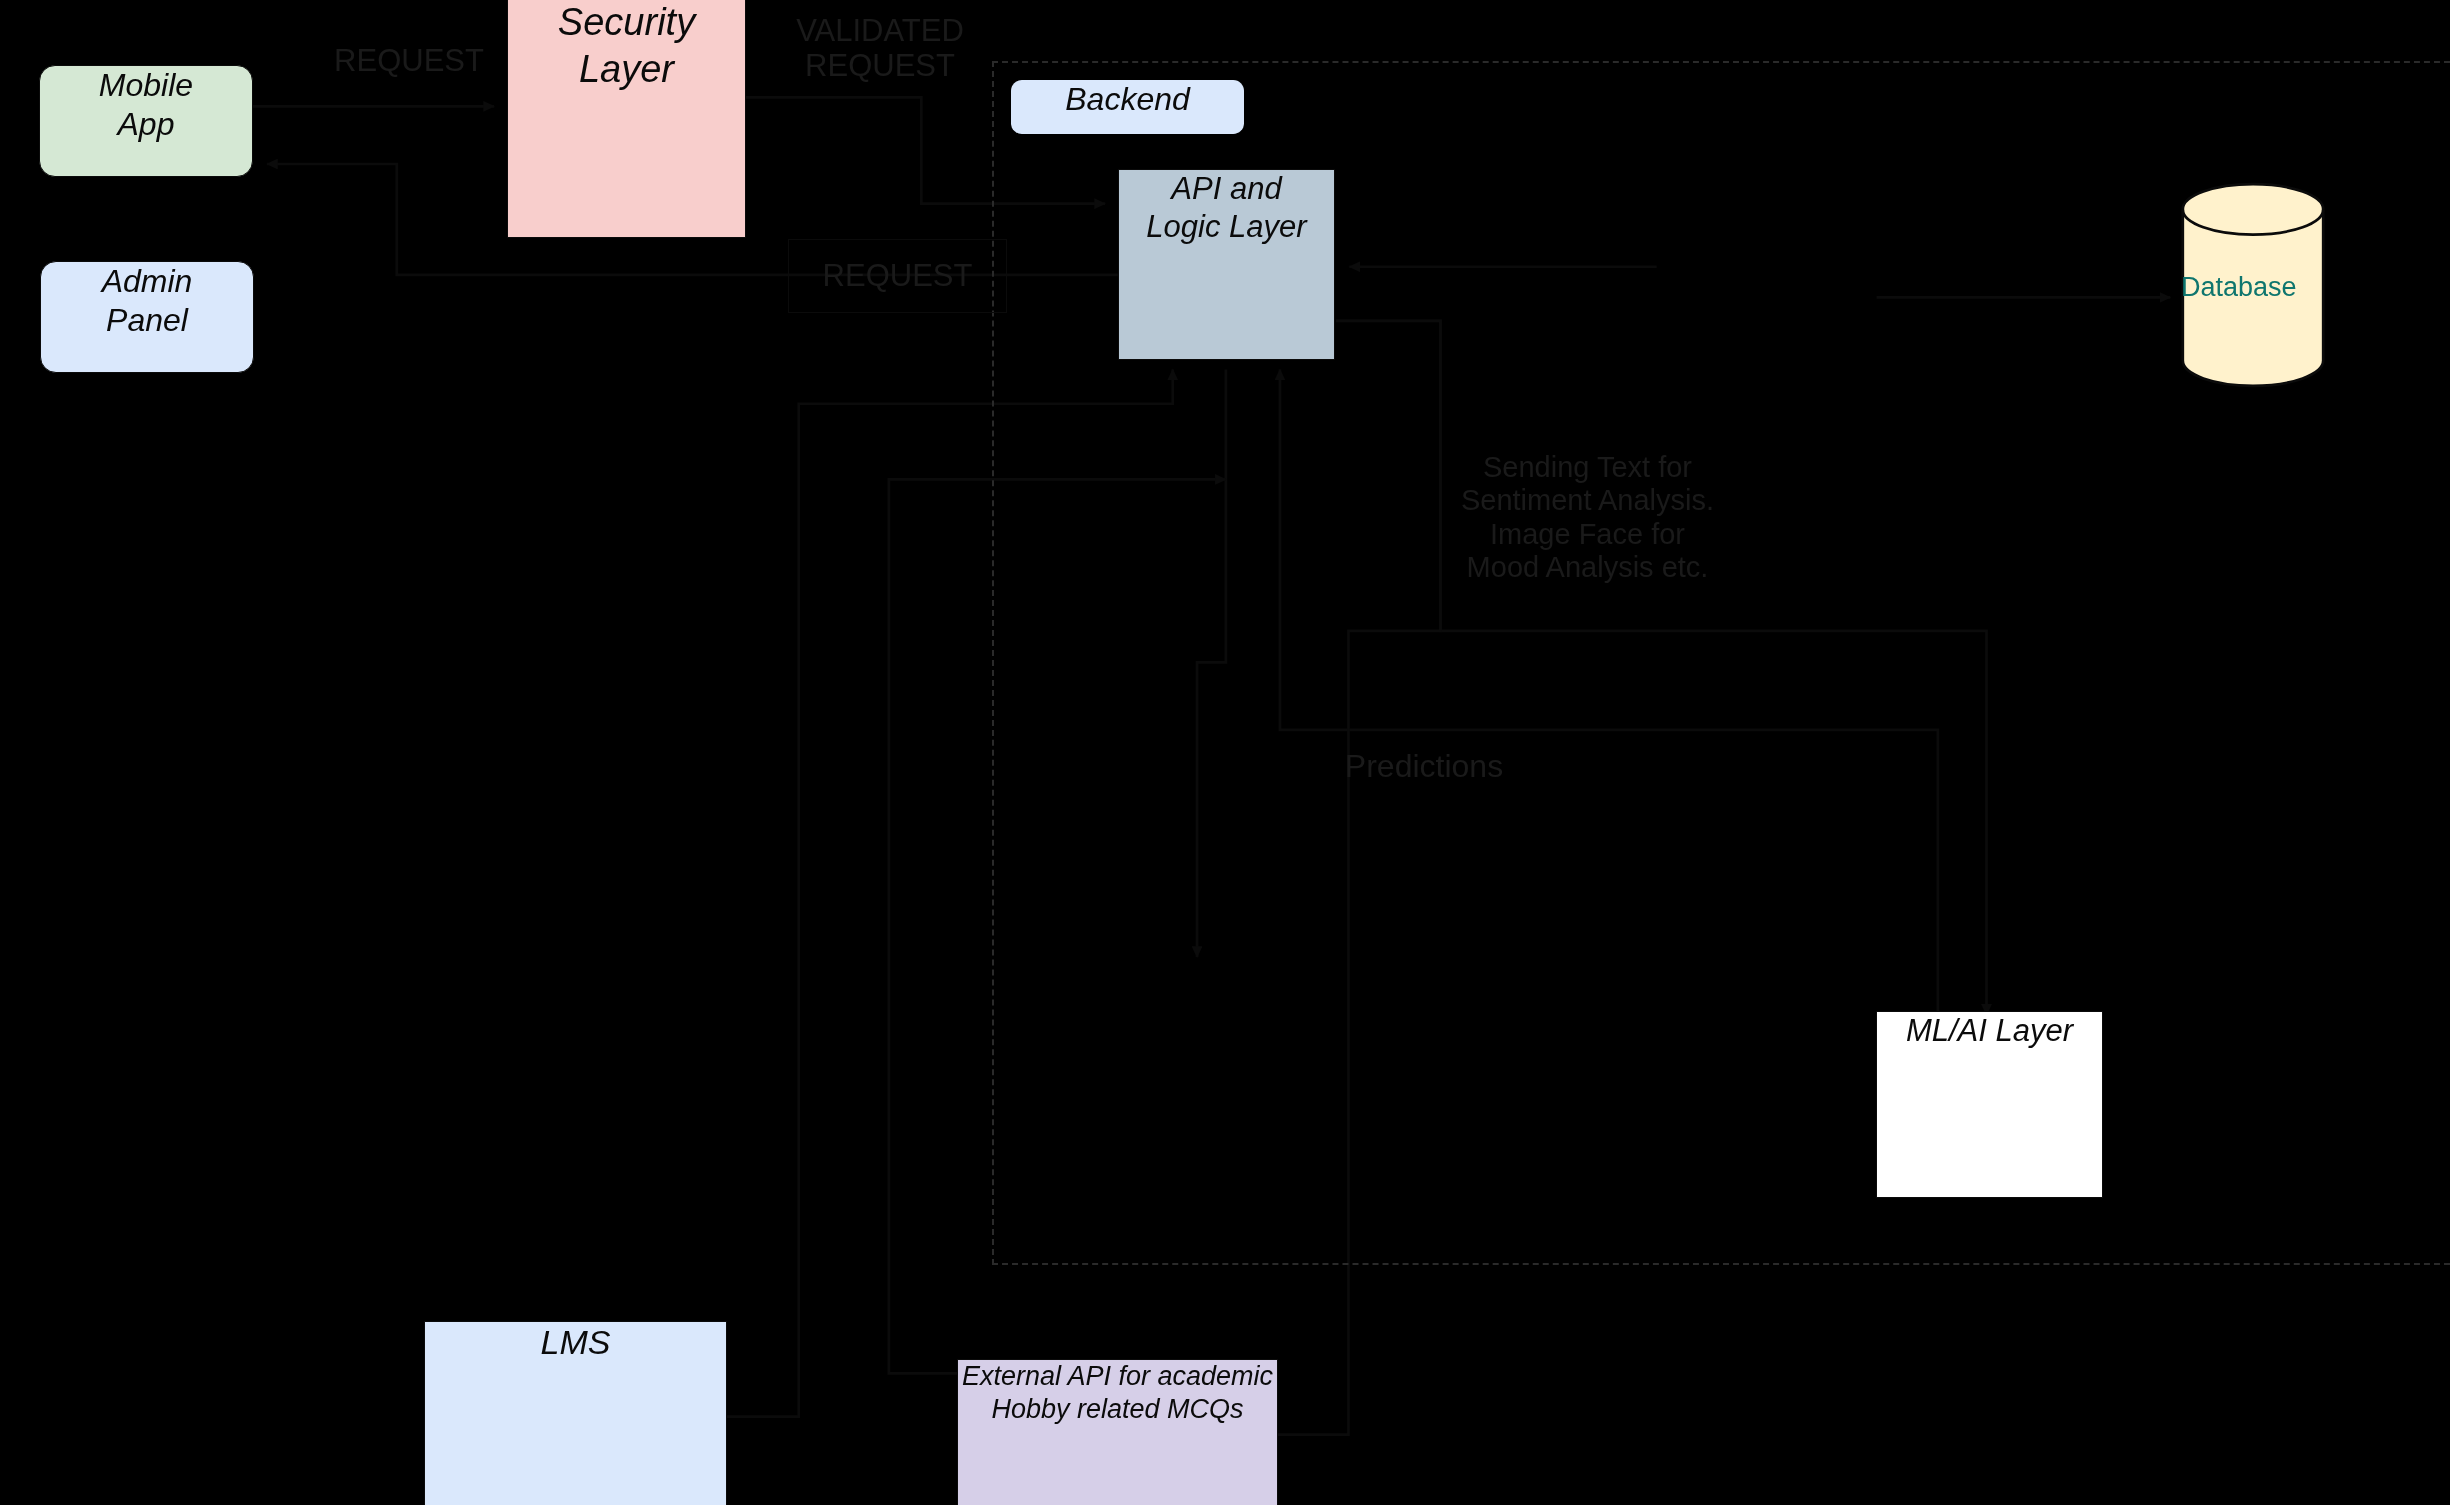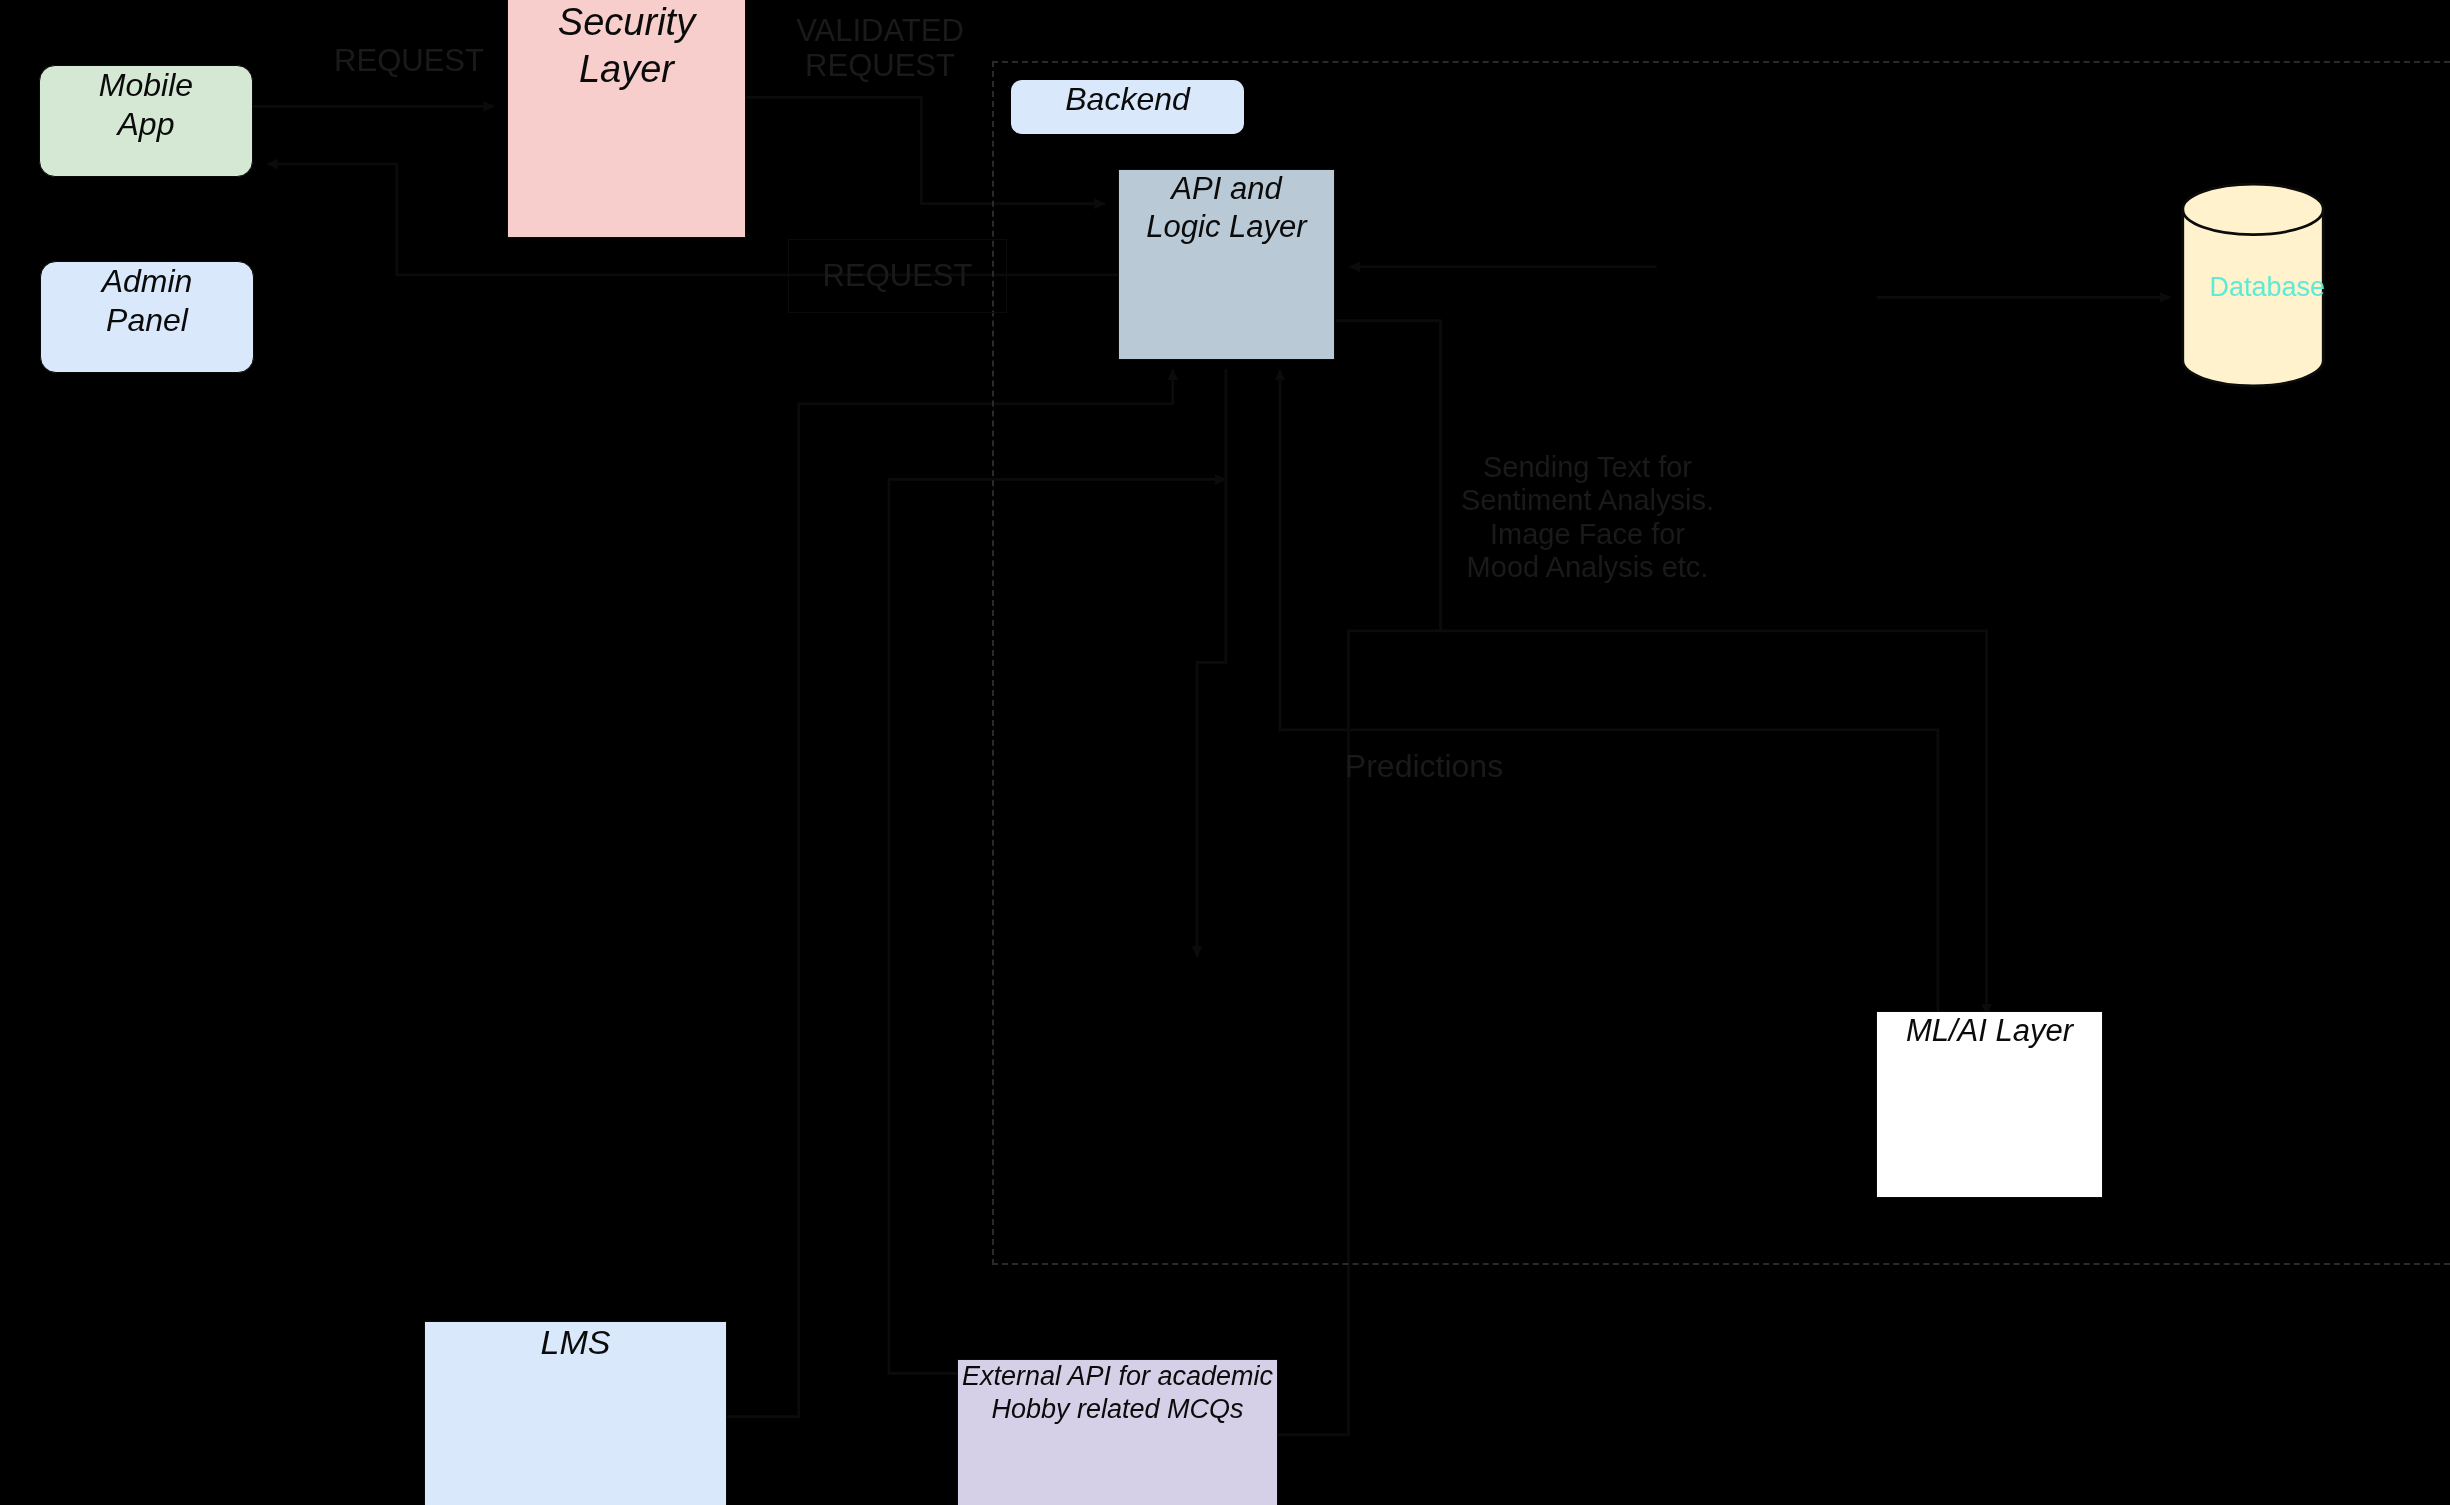--- a/index.html
+++ b/index.html
@@ -58,22 +58,22 @@
   .dashed-group {
     position: absolute;
     box-sizing: border-box;
     border: 2.7px dashed #2a2a2a;
     background: transparent;
     pointer-events: none;
   }
   .cyl-label {
     position: absolute;
     width: 100%;
-    text-align: right;
-    color: #5eead4;
+    text-align: left;
+    color: #0f766e;
   }
 </style>
 </head>
 <body>
 
 <div id="stage">
 
   <svg viewBox="0 0 2718 1670">
     <defs>
       <marker id="arrow" markerWidth="14" markerHeight="12" refX="12" refY="6" orient="auto" markerUnits="userSpaceOnUse">

